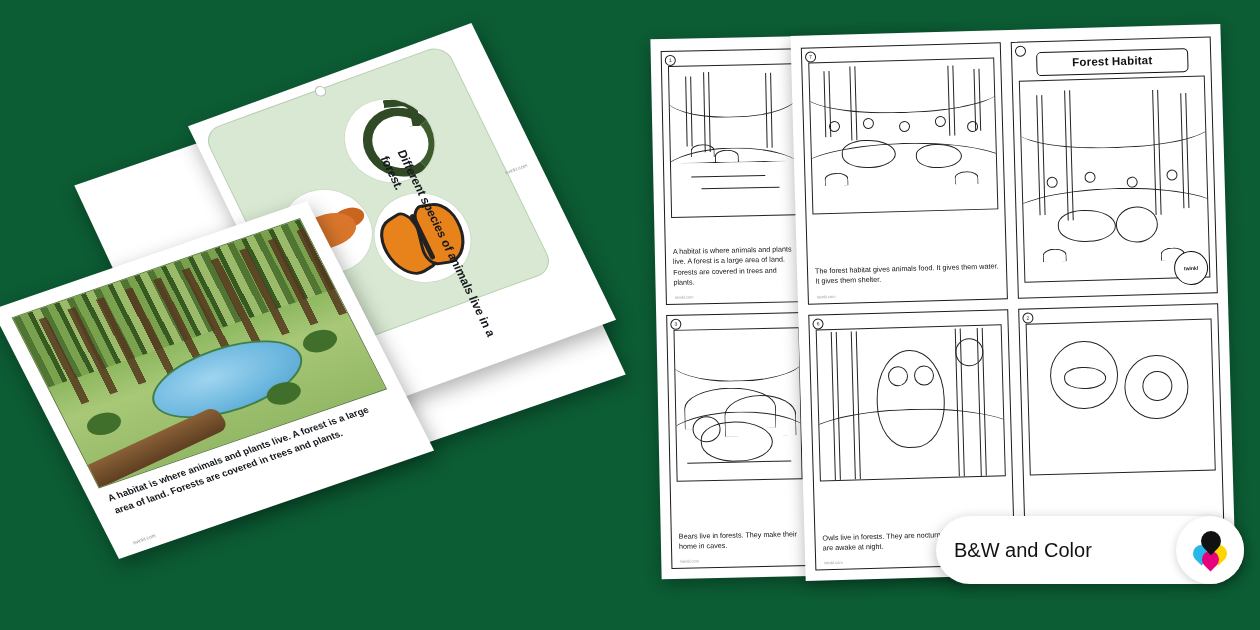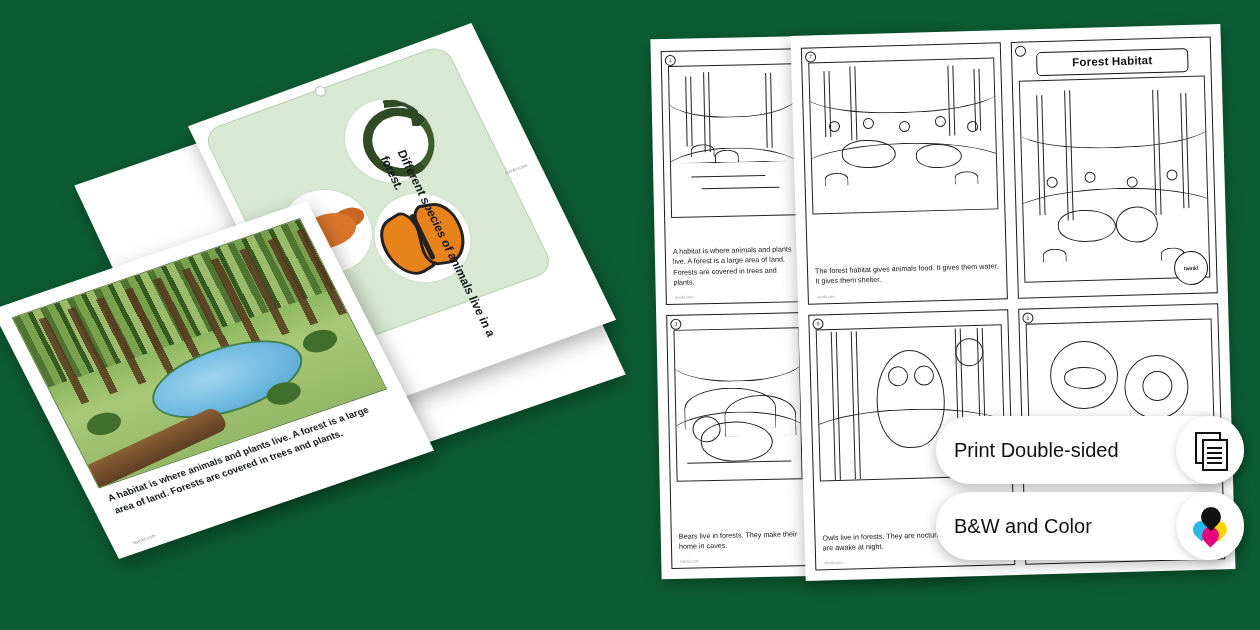--- a/index.html
+++ b/index.html
@@ -375,21 +375,21 @@
     background: #ffffff;
     border-radius: 999px;
     box-shadow: 0 4px 14px rgba(0,0,0,0.28);
   }
   .badge-print {
     left: 936px; top: 416px;
     width: 290px; height: 68px;
     padding-left: 18px;
   }
   .badge-bw {
-    left: 936px; top: 492px;
+    left: 936px; top: 516px;
     width: 290px; height: 68px;
     padding-left: 18px;
   }
   .badge-label {
     font-size: 20px;
     color: #111;
     font-weight: 400;
     flex: 1;
   }
   .badge-icon {
@@ -639,34 +639,20 @@
             <div class="la-circle" style="right:40px; top:50px; width:28px; height:28px;"></div>
           </div>
           <div class="txt">Different species of animals live in a forest.</div>
           <div class="tag">twinkl.com</div>
         </div>
 
       </div>
     </div>
   </div>
 
-  <div class="badge badge-print">
-    <div class="badge-label">Print Double-sided</div>
-    <div class="badge-icon">
-      <div class="doc-glyph">
-        <div class="back"></div>
-        <div class="front">
-          <i style="top:6px;"></i>
-          <i style="top:11px;"></i>
-          <i style="top:16px;"></i>
-          <i style="top:21px;"></i>
-        </div>
-      </div>
-    </div>
-  </div>
 
   <div class="badge badge-bw">
     <div class="badge-label">B&amp;W and Color</div>
     <div class="badge-icon">
       <div class="drop">
         <span class="c"></span>
         <span class="y"></span>
         <span class="m"></span>
         <span class="k"></span>
       </div>

